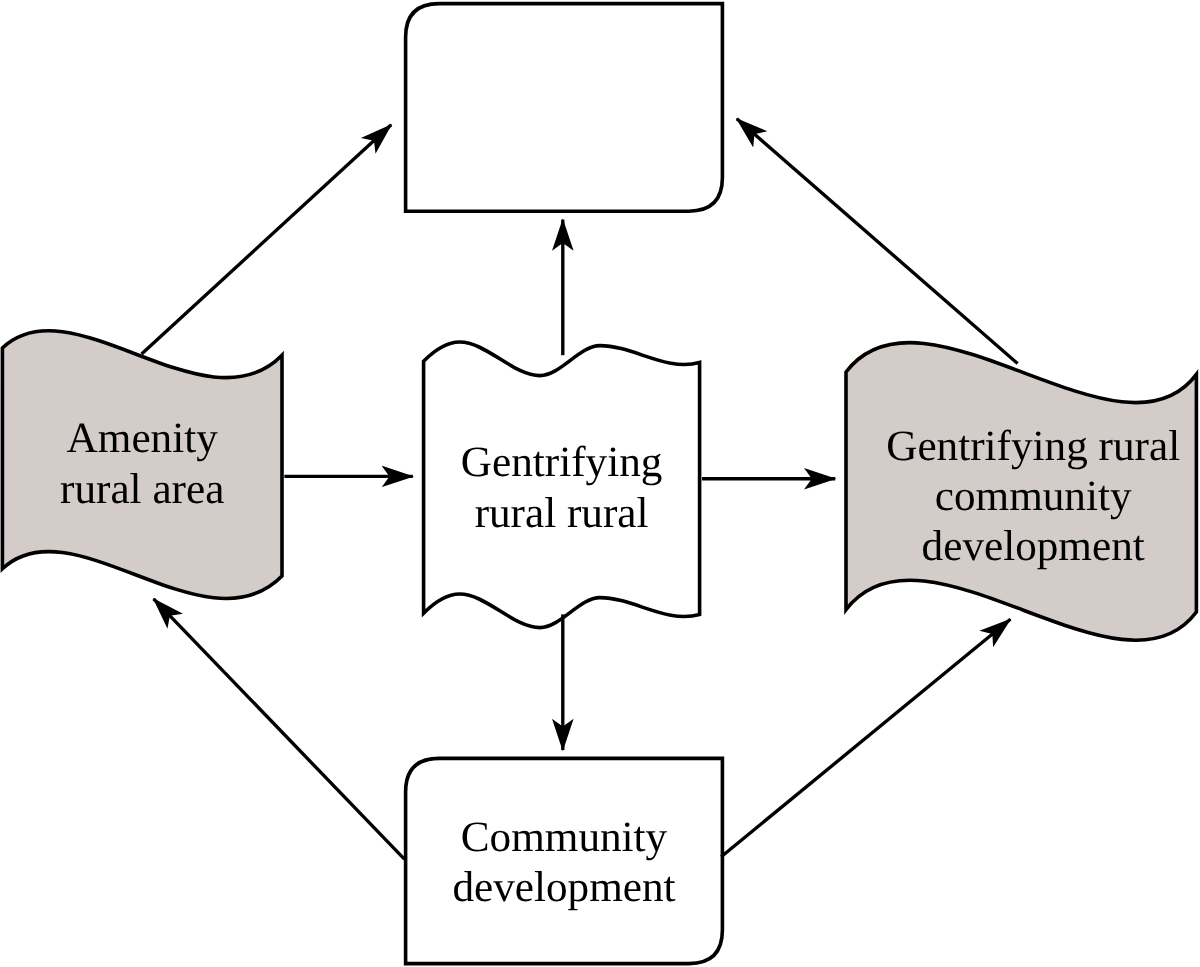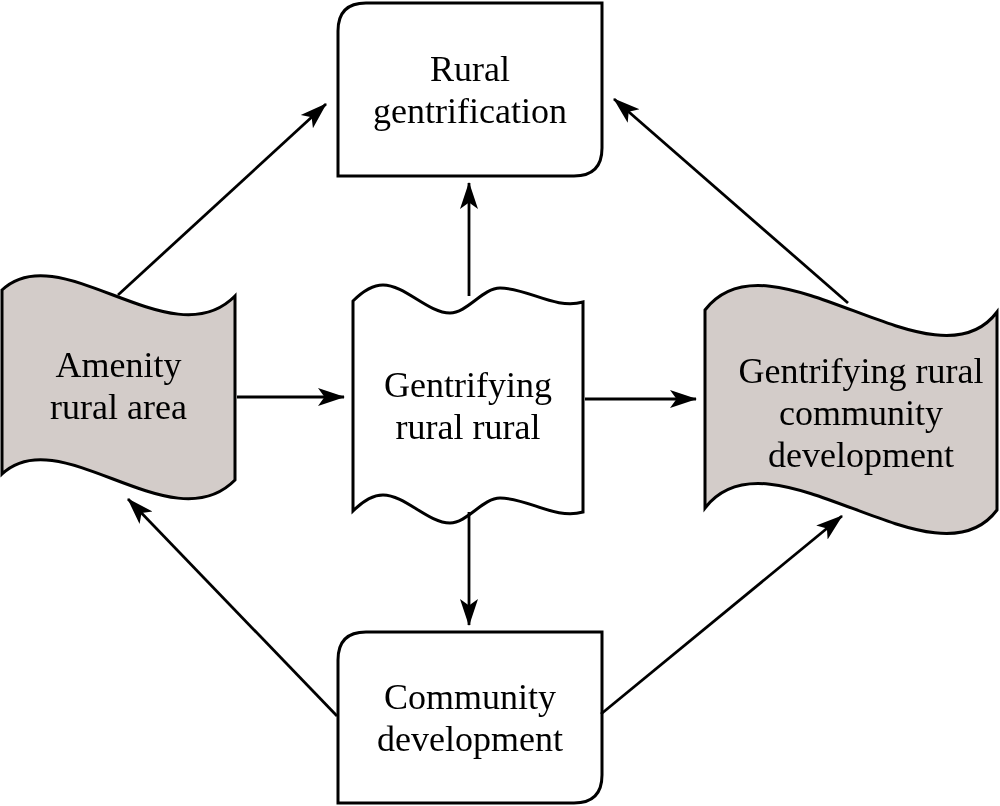--- a/index.html
+++ b/index.html
@@ -63,22 +63,20 @@
     <line x1="118" y1="295" x2="326" y2="104" stroke="#000000" stroke-width="2.8" marker-end="url(#arrowhead)"></line>
     <line x1="237" y1="397" x2="344" y2="397" stroke="#000000" stroke-width="2.8" marker-end="url(#arrowhead)"></line>
     <line x1="469" y1="296" x2="469" y2="183" stroke="#000000" stroke-width="2.8" marker-end="url(#arrowhead)"></line>
     <line x1="585" y1="399" x2="696" y2="399" stroke="#000000" stroke-width="2.8" marker-end="url(#arrowhead)"></line>
     <line x1="469" y1="512" x2="469" y2="625" stroke="#000000" stroke-width="2.8" marker-end="url(#arrowhead)"></line>
     <line x1="848" y1="303" x2="614" y2="99" stroke="#000000" stroke-width="2.8" marker-end="url(#arrowhead)"></line>
     <line x1="337" y1="716" x2="128" y2="499" stroke="#000000" stroke-width="2.8" marker-end="url(#arrowhead)"></line>
     <line x1="601" y1="714" x2="842" y2="516" stroke="#000000" stroke-width="2.8" marker-end="url(#arrowhead)"></line>
   </svg>
 
-  <div class="node-label lbl-top">Rural
-gentrification</div>
 
   <div class="node-label lbl-left">Amenity
 rural area</div>
 
   <div class="node-label lbl-center">Gentrifying
 rural rural</div>
 
   <div class="node-label lbl-right">Gentrifying rural
 community
 development</div>

